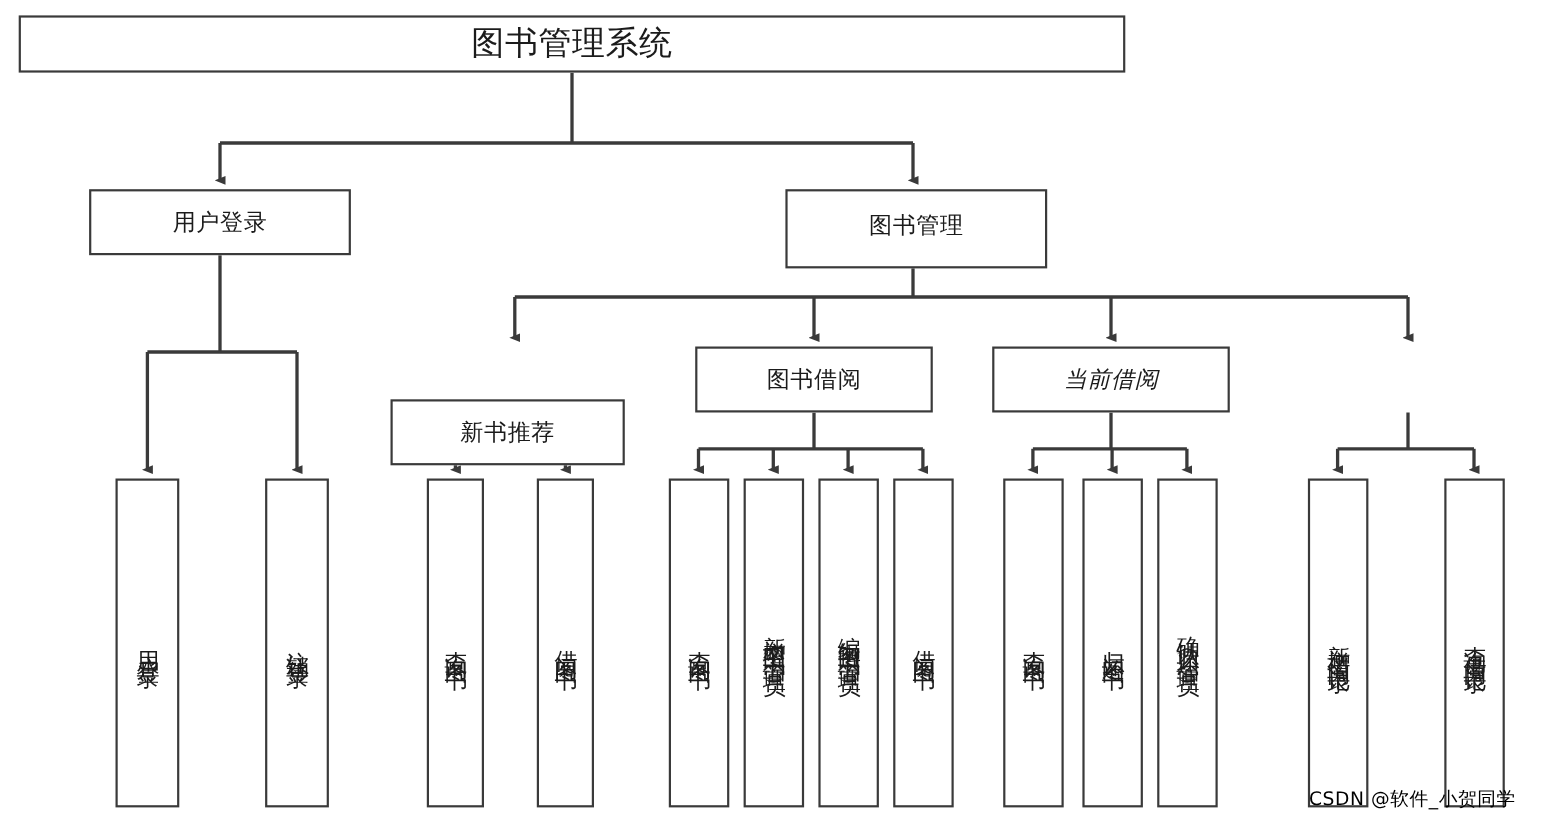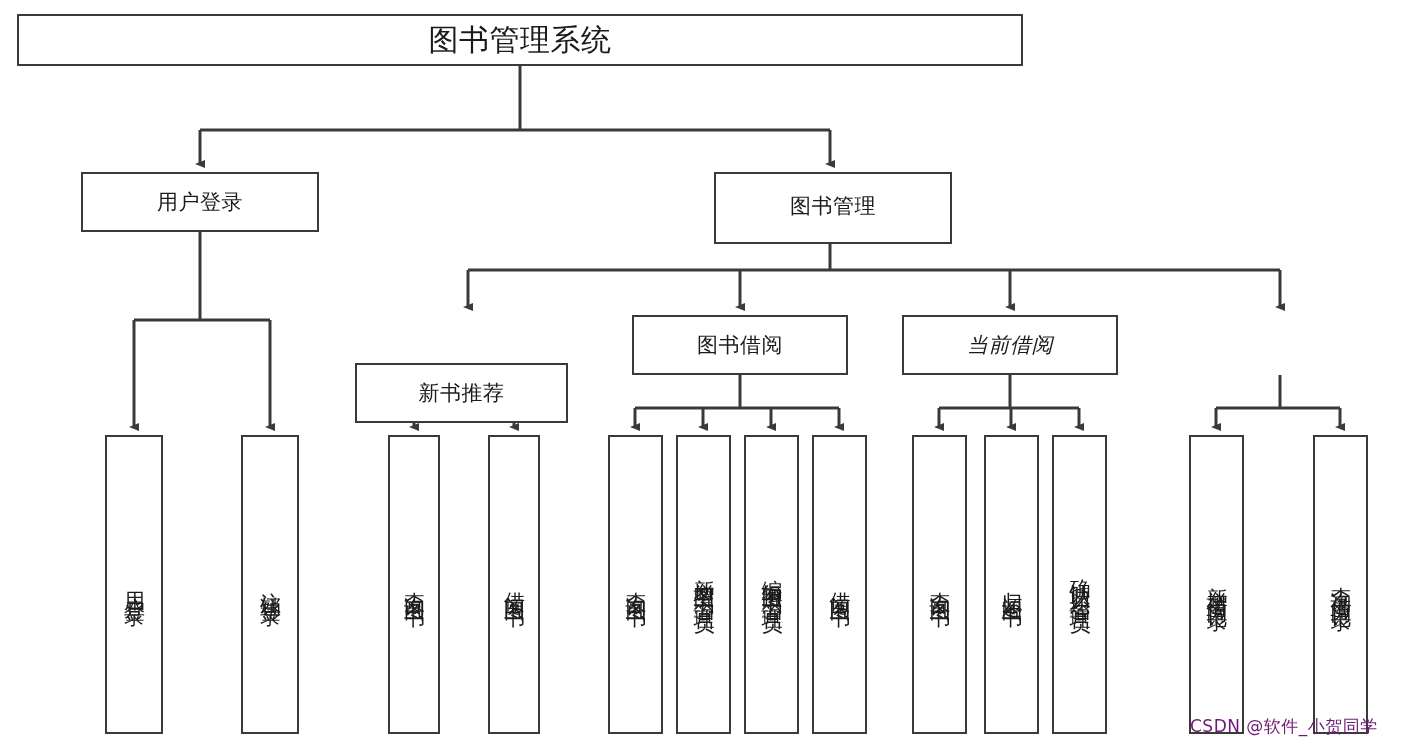--- a/index.html
+++ b/index.html
@@ -184,17 +184,17 @@
   <div class="node vert" style="left: 1052px; top: 435px; width: 55px; height: 299px; border-color: rgb(58, 58, 58);">
     <span class="label" style="color: rgb(27, 27, 27);">确认归还（管理员）</span>
   </div>
   <div class="node vert" style="left: 1189px; top: 435px; width: 55px; height: 299px; border-color: rgb(58, 58, 58);">
     <span class="label" style="color: rgb(27, 27, 27);">新增借阅记录</span>
   </div>
   <div class="node vert" style="left: 1313px; top: 435px; width: 55px; height: 299px; border-color: rgb(58, 58, 58);">
     <span class="label" style="color: rgb(27, 27, 27);">查询借阅记录</span>
   </div>
 
-  <div class="watermark" style="left: 1190px; top: 715px; color: #701a75;">
+  <div class="watermark" style="left: 1190px; top: 715px; color: #000000;">
     <span>CSDN @软件_小贺同学</span>
   </div>
 
 </div>
 
 </body></html>

